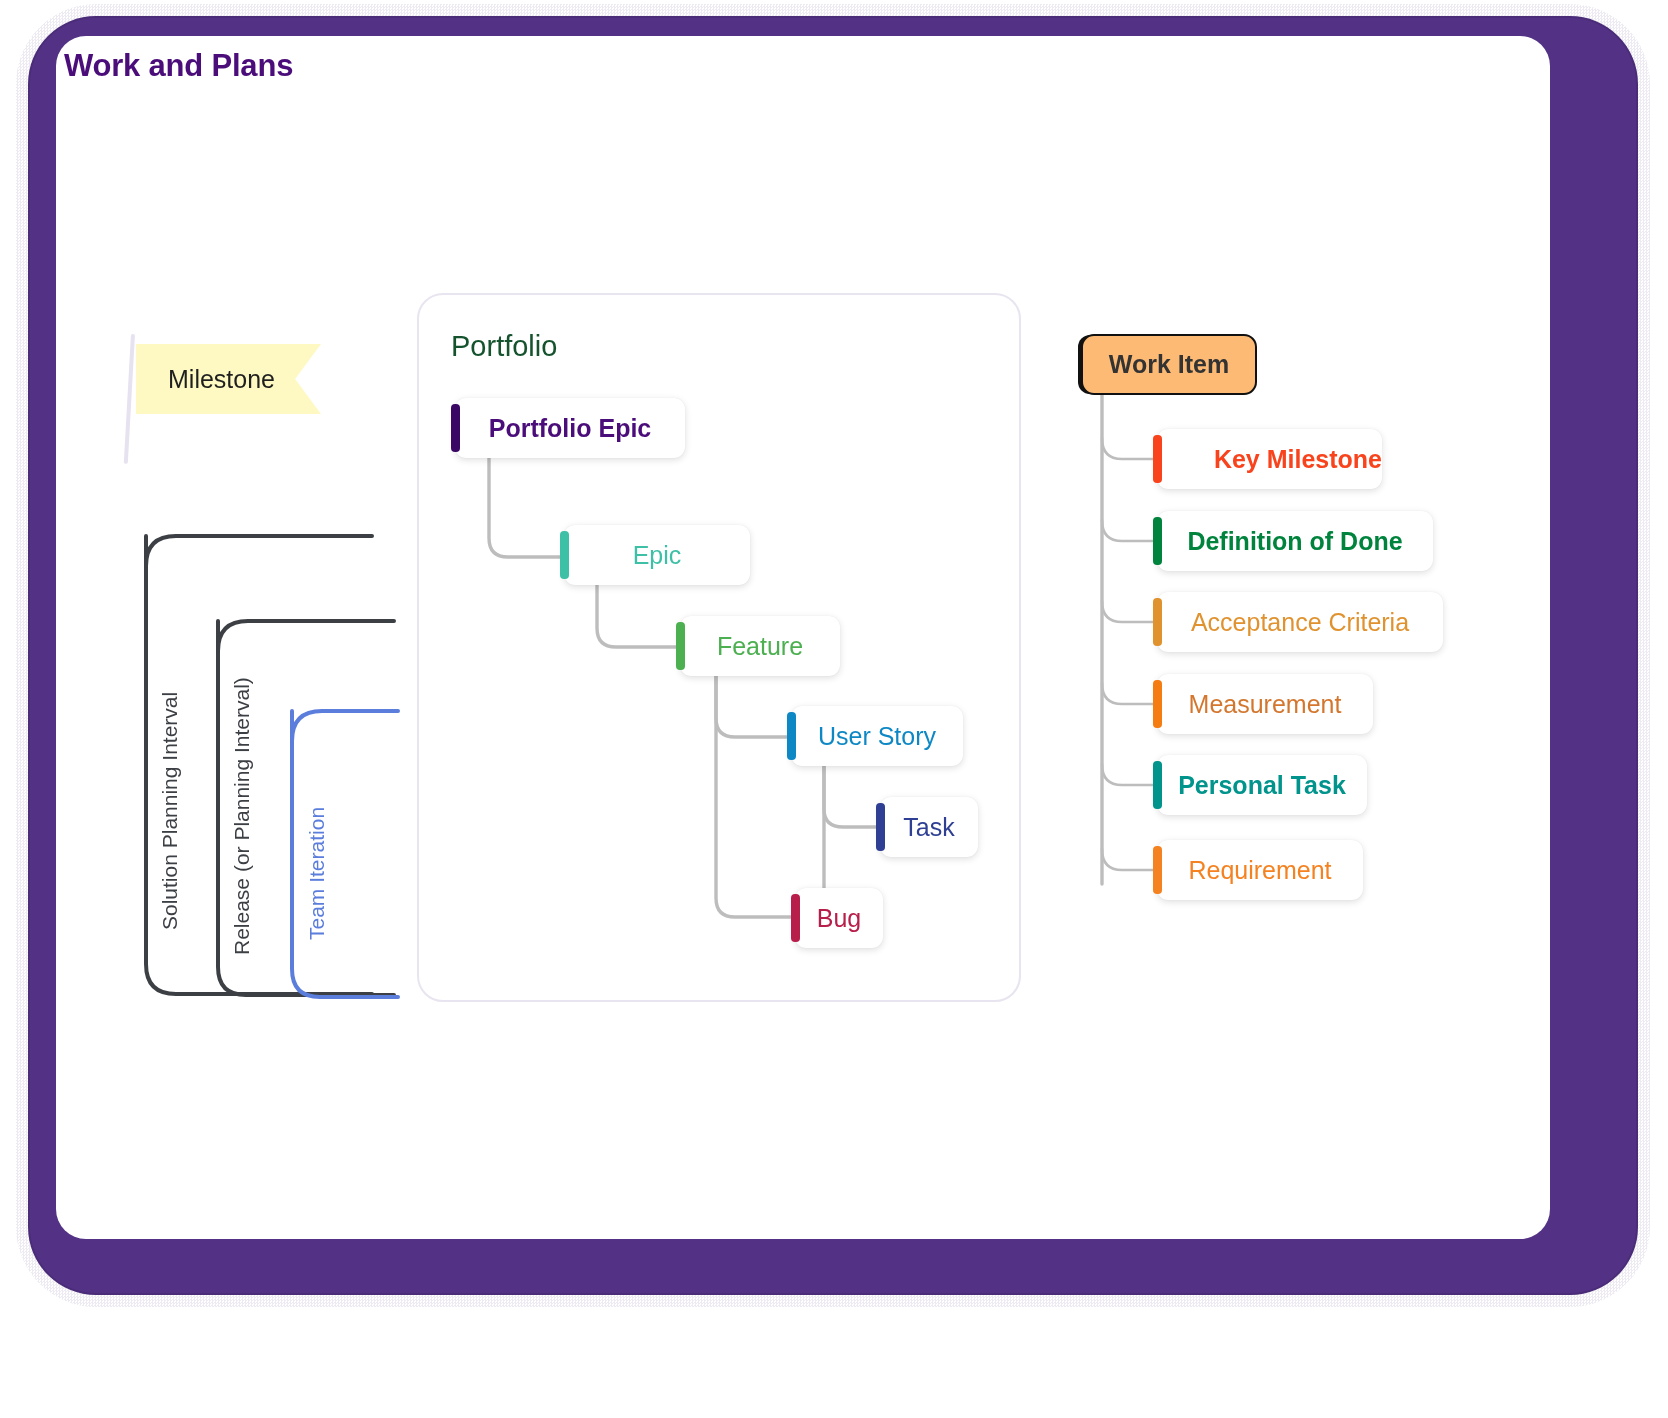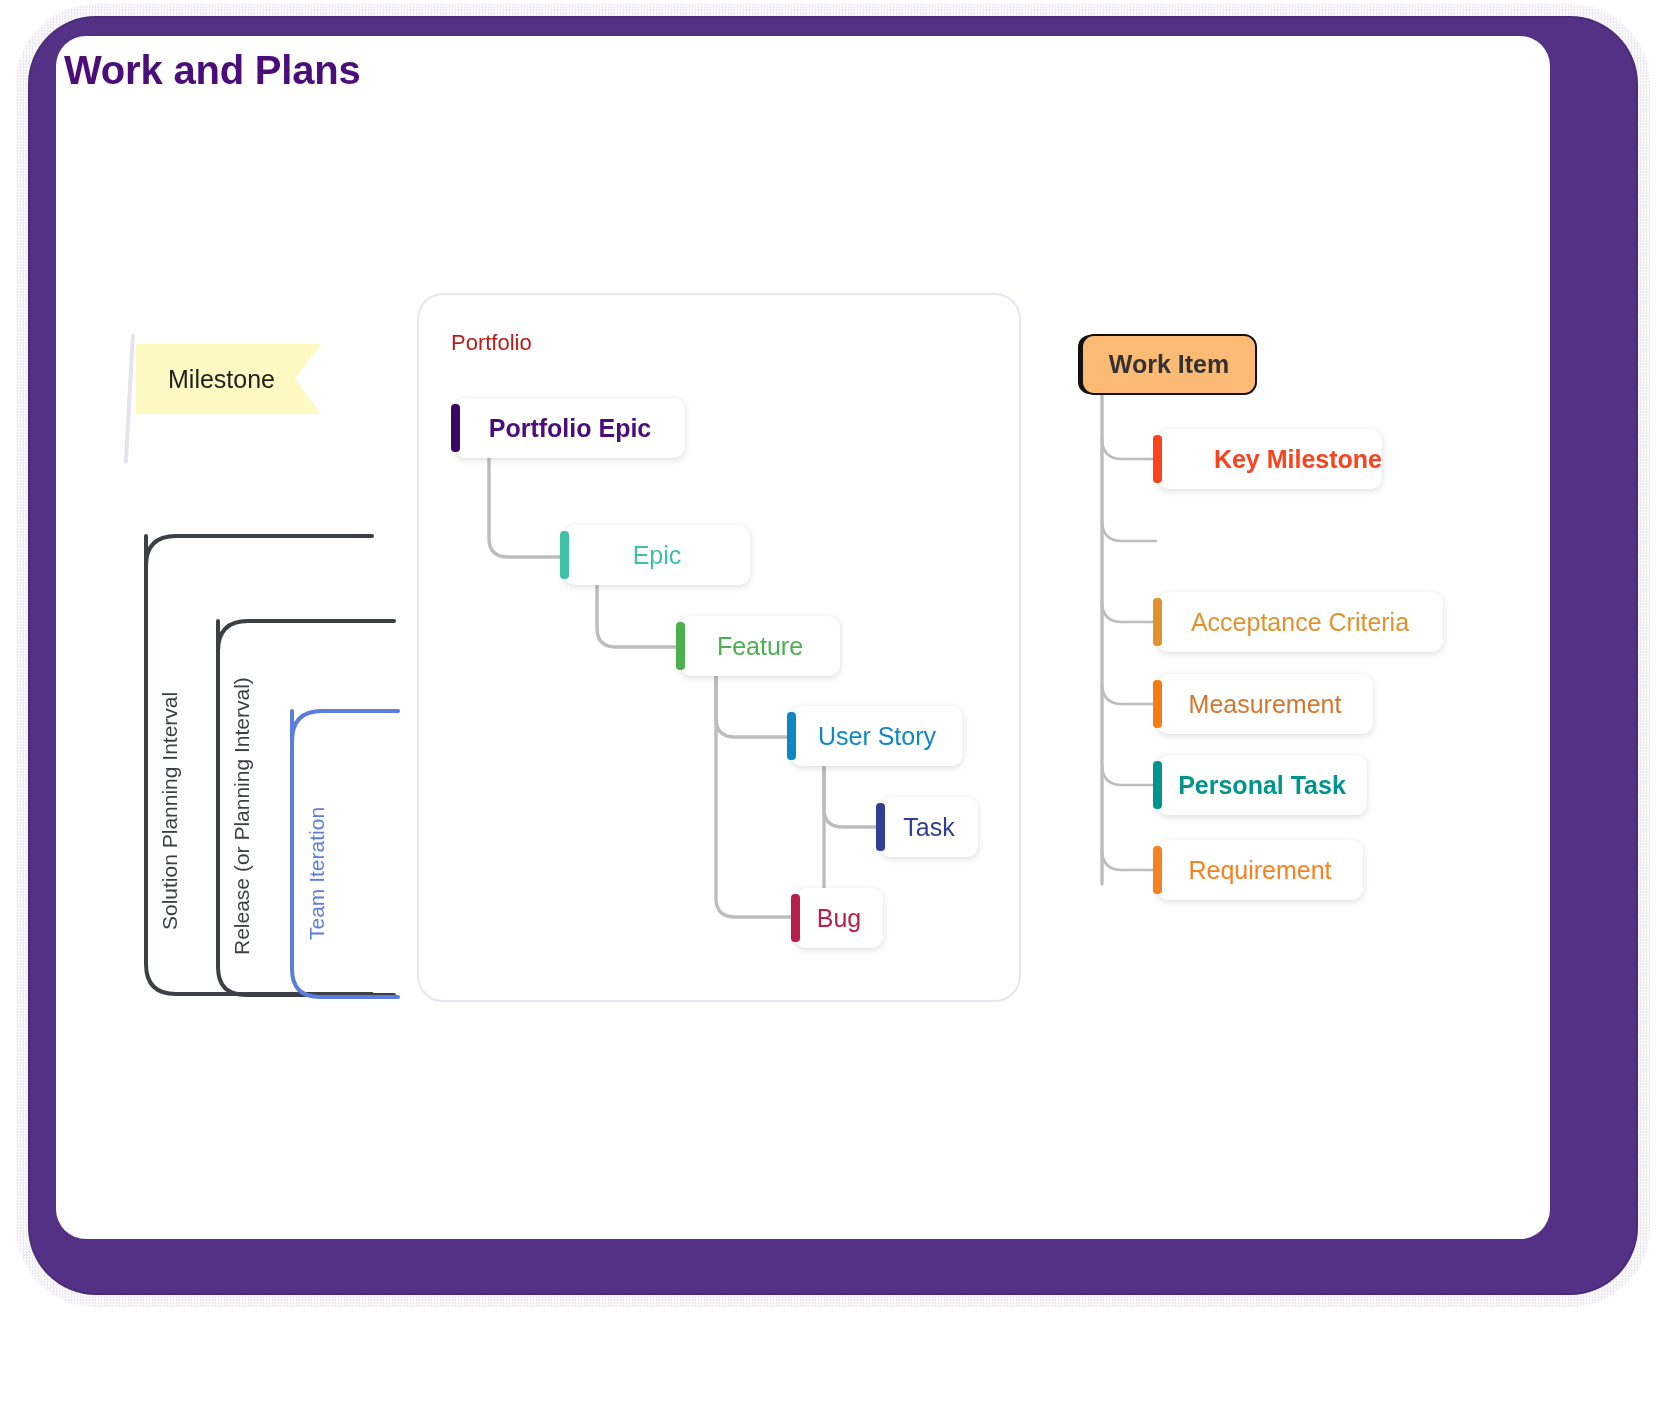--- a/index.html
+++ b/index.html
@@ -31,21 +31,21 @@
   .canvas{
     position:absolute;
     left:56px;top:36px;width:1494px;height:1203px;
     background:#ffffff;
     border-radius:30px;
   }
 
   
   .title{
     position:absolute;left:64px;top:48px;
-    font-size:40px;font-weight:bold;color:#4b0d7a;
+    font-size:31px;font-weight:bold;color:#4b0d7a;
     letter-spacing:-0.2px;
     white-space:nowrap;
   }
 
   
   .card{
     position:absolute;
     background:#ffffff;
     border-radius:11px;
     box-shadow:0 2px 7px rgba(0,0,0,0.13), 0 0 1px rgba(0,0,0,0.09);
@@ -105,21 +105,21 @@
   .portfolio-box{
     position:absolute;
     left:417px;top:293px;width:600px;height:705px;
     border:2px solid #e9e5f0;
     border-radius:26px;
     background:#fff;
     z-index:1;
   }
   .portfolio-title{
     position:absolute;left:451px;top:330px;
-    font-size:22px;color:#b91c1c;z-index:3;
+    font-size:29px;color:#14532d;z-index:3;
   }
 
   
   .workitem-box{
     position:absolute;
     left:1081px;top:334px;width:172px;height:57px;
     border:2.5px solid #111;
     border-radius:13px;
     background:#fdba74;
     box-shadow:-4px 0 0 -1px #111;
@@ -234,20 +234,24 @@
 
   <div class="workitem-box">
     <span>Work Item</span>
   </div>
 
   <div class="card bold" style="left:1157px;top:429px;width:225px;height:60px;">
     <span class="accent" style="background:#f8431c;"></span>
     <span class="lbl" style="color:#f8431c;text-align:right;">Key Milestone</span>
   </div>
 
+  <div class="card bold" style="left:1157px;top:511px;width:276px;height:60px;">
+    <span class="accent" style="background:#00843d;"></span>
+    <span class="lbl" style="color:#00843d;">Definition of Done</span>
+  </div>
 
   <div class="card" style="left:1157px;top:592px;width:286px;height:60px;">
     <span class="accent" style="background:#e0922f;"></span>
     <span class="lbl" style="color:#e0922f;">Acceptance Criteria</span>
   </div>
 
   <div class="card" style="left:1157px;top:674px;width:216px;height:60px;">
     <span class="accent" style="background:#f57c11;"></span>
     <span class="lbl" style="color:#d4772e;">Measurement</span>
   </div>

